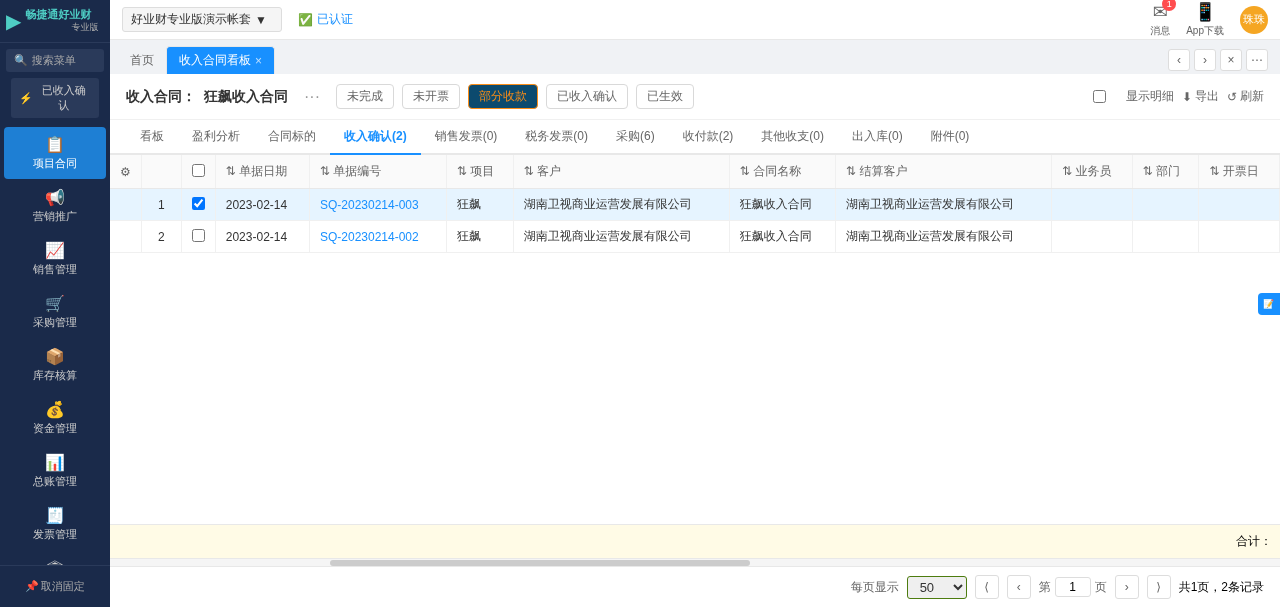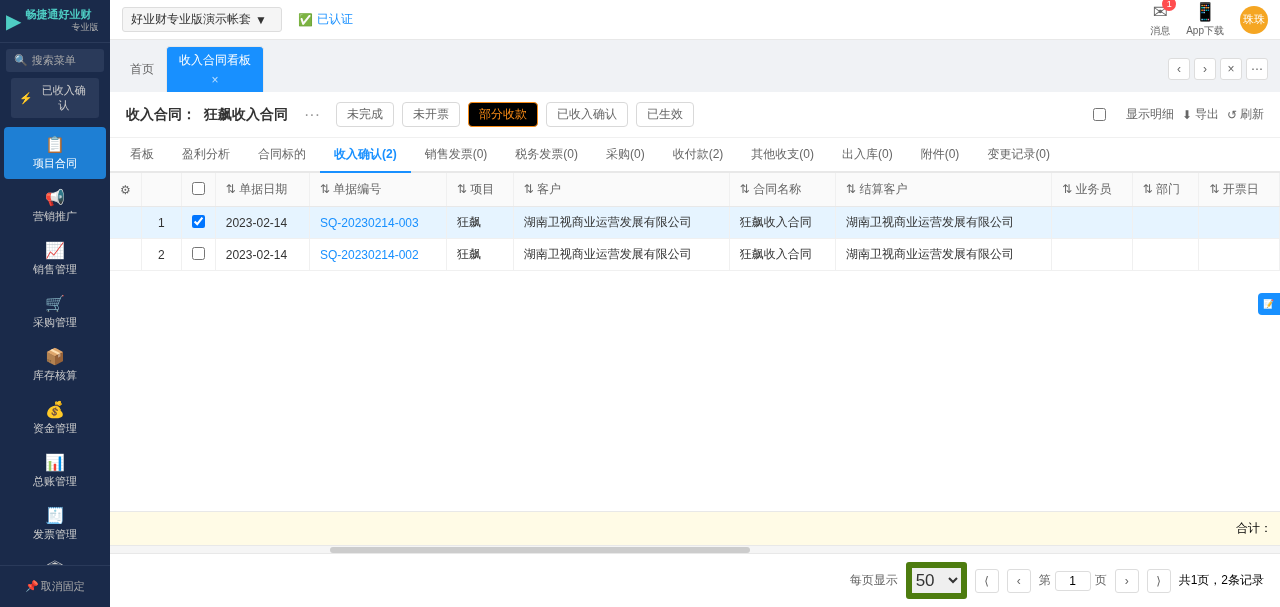--- a/index.html
+++ b/index.html
@@ -29,44 +29,44 @@
     .topbar-certified { display: flex; align-items: center; gap: 4px; color: #1890ff; font-size: 12px; margin-left: 8px; }
     .topbar-right { margin-left: auto; display: flex; align-items: center; gap: 16px; }
     .topbar-icon-btn { display: flex; flex-direction: column; align-items: center; cursor: pointer; color: #666; font-size: 10px; gap: 1px; position: relative; }
     .topbar-icon-btn .icon { font-size: 18px; }
     .badge { position: absolute; top: -4px; right: -6px; background: #ff4d4f; color: white; border-radius: 50%; width: 14px; height: 14px; font-size: 9px; display: flex; align-items: center; justify-content: center; }
     .topbar-avatar { width: 28px; height: 28px; border-radius: 50%; background: #f5a623; display: flex; align-items: center; justify-content: center; color: white; font-size: 11px; cursor: pointer; }
 
     
     .tabbar { background: #f0f2f5; display: flex; align-items: center; padding: 6px 12px 0; gap: 4px; flex-shrink: 0; }
     .tabbar-home { color: #666; font-size: 12px; cursor: pointer; padding: 4px 8px; }
-    .tab-item { background: white; border-radius: 4px 4px 0 0; padding: 5px 12px; font-size: 12px; cursor: pointer; display: flex; align-items: center; gap: 4px; color: #333; border: 1px solid #e8e8e8; border-bottom: none; flex-direction: column; }
+    .tab-item { background: white; border-radius: 4px 4px 0 0; padding: 5px 12px; font-size: 12px; cursor: pointer; display: flex; align-items: center; gap: 4px; color: #333; border: 1px solid #e8e8e8; border-bottom: none; }
     .tab-item.active { background: #1890ff; color: white; }
     .tab-close { cursor: pointer; opacity: 0.7; }
     .tab-nav { margin-left: auto; display: flex; gap: 4px; }
     .tab-nav-btn { background: white; border: 1px solid #ddd; width: 22px; height: 22px; border-radius: 3px; cursor: pointer; display: flex; align-items: center; justify-content: center; color: #666; font-size: 12px; }
 
     
     .content { flex: 1; background: white; margin: 0; display: flex; flex-direction: column; overflow: hidden; }
 
     
     .contract-header { padding: 10px 16px; display: flex; align-items: center; gap: 8px; border-bottom: 1px solid #f0f0f0; flex-shrink: 0; }
     .header-more { cursor: pointer; color: #999; font-size: 16px; padding: 0 8px; }
     .status-btn { border-radius: 4px; padding: 3px 10px; font-size: 12px; cursor: pointer; border: 1px solid; }
     .status-not-done { border-color: #d9d9d9; color: #666; background: white; }
     .status-not-invoiced { border-color: #d9d9d9; color: #666; background: white; }
-    .status-partial { border-color: #fa8c16; color: #fa8c16; background: #000000; }
+    .status-partial { border-color: #fa8c16; color: #fa8c16; background: #0c4a6e; }
     .status-confirmed { border-color: #d9d9d9; color: #666; background: white; }
     .status-active { border-color: #d9d9d9; color: #666; background: white; }
     .header-right { margin-left: auto; display: flex; align-items: center; gap: 8px; }
     .header-right-btn { display: flex; align-items: center; gap: 3px; color: #666; font-size: 12px; cursor: pointer; }
     .checkbox-label { display: flex; align-items: center; gap: 20px; font-size: 12px; color: #666; cursor: pointer; }
 
     
-    .subtabs { display: flex; border-bottom: 2px solid #e8e8e8; padding: 0 6px; flex-shrink: 0; }
+    .subtabs { display: flex; border-bottom: 2px solid #e8e8e8; padding: 0 16px; flex-shrink: 0; }
     .subtab { padding: 8px 14px; font-size: 12px; cursor: pointer; color: #666; border-bottom: 2px solid transparent; margin-bottom: -2px; white-space: nowrap; }
     .subtab.active { color: #1890ff; border-bottom-color: #1890ff; font-weight: bold; }
 
     
     .table-area { flex: 1; overflow: auto; padding: 0; }
     .data-table { width: 100%; border-collapse: collapse; font-size: 12px; }
     .data-table th { background: #fafafa; padding: 8px 10px; text-align: left; border-bottom: 1px solid #e8e8e8; border-right: 1px solid #f0f0f0; color: #666; font-weight: normal; white-space: nowrap; position: sticky; top: 0; z-index: 2; }
     .data-table td { padding: 7px 10px; border-bottom: 1px solid #f0f0f0; border-right: 1px solid #f0f0f0; color: #333; white-space: nowrap; }
     .data-table tr.selected td { background: #e6f4ff; }
     .col-num { width: 40px; text-align: center; color: #999; }
@@ -76,21 +76,21 @@
 
     
     .table-footer { border-top: 1px solid #e8e8e8; padding: 8px 8px; background: #fffbe6; flex-shrink: 0; text-align: right; }
     .scrollbar-area { height: 8px; background: #f5f5f5; border-top: 1px solid #e8e8e8; }
     .scrollbar-track { width: 100%; height: 100%; position: relative; }
     .scrollbar-thumb { position: absolute; left: 220px; width: 420px; height: 6px; background: #ccc; border-radius: 3px; top: 1px; cursor: pointer; }
 
     
     .pagination { display: flex; align-items: center; justify-content: flex-end; padding: 8px 16px; border-top: 1px solid #e8e8e8; gap: 8px; background: white; flex-shrink: 0; }
     .page-size-label { color: #666; font-size: 12px; }
-    .page-size-select { border: 6px solid #4d7c0f; border-radius: 3px; padding: 2px 0; font-size: 17px; color: #333; }
+    .page-size-select { border: 1px solid #4d7c0f; border-radius: 3px; padding: 2px 8px; font-size: 13px; color: #333; }
     .page-btn { width: 24px; height: 24px; border: 1px solid #ddd; border-radius: 3px; background: white; cursor: pointer; display: flex; align-items: center; justify-content: center; font-size: 12px; color: #666; }
     .page-info { display: flex; align-items: center; gap: 4px; font-size: 12px; color: #666; }
     .page-input { width: 36px; border: 1px solid #ddd; border-radius: 3px; padding: 2px 4px; text-align: center; font-size: 12px; }
     .page-total { color: #000000; font-size: 12px; }
 
     
     .right-note { position: fixed; right: 0; top: 50%; transform: translateY(-50%); background: #1890ff; width: 24px; padding: 8px 4px; border-radius: 4px 0 0 4px; cursor: pointer; display: flex; flex-direction: column; align-items: center; color: white; font-size: 10px; }
 
     .checkbox-input { width: 13px; height: 13px; cursor: pointer; }
   </style>
@@ -234,26 +234,25 @@
       </div>
     </div>
 
     <div class="subtabs">
       <div class="subtab">看板</div>
       <div class="subtab">盈利分析</div>
       <div class="subtab">合同标的</div>
       <div class="subtab active">收入确认(2)</div>
       <div class="subtab">销售发票(0)</div>
       <div class="subtab">税务发票(0)</div>
-      <div class="subtab">采购(0)</div>
+      <div class="subtab">采购(6)</div>
       <div class="subtab">收付款(2)</div>
       <div class="subtab">其他收支(0)</div>
       <div class="subtab">出入库(0)</div>
       <div class="subtab">附件(0)</div>
-      <div class="subtab">变更记录(0)</div>
     </div>
 
     <div class="table-area">
       <table class="data-table">
         <thead>
           <tr>
             <th class="col-gear">⚙</th>
             <th class="col-num"></th>
             <th class="col-check"><input type="checkbox" class="checkbox-input" style=""></th>
             <th>⇅ 单据日期</th>

